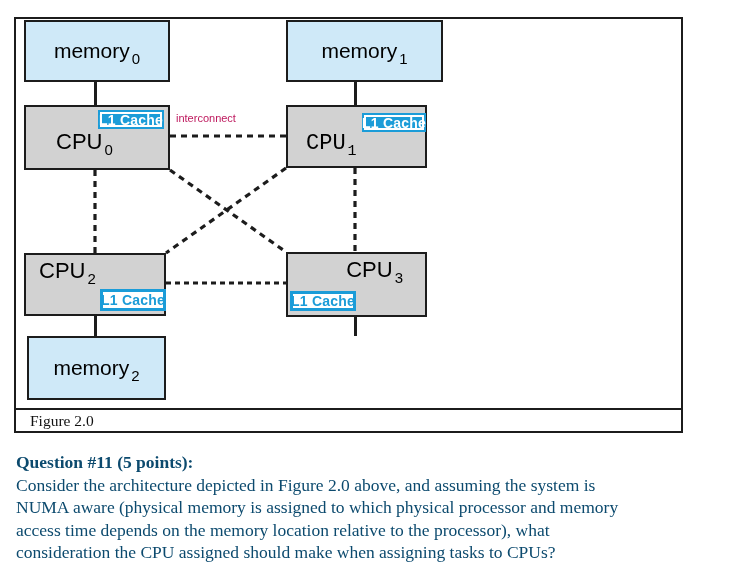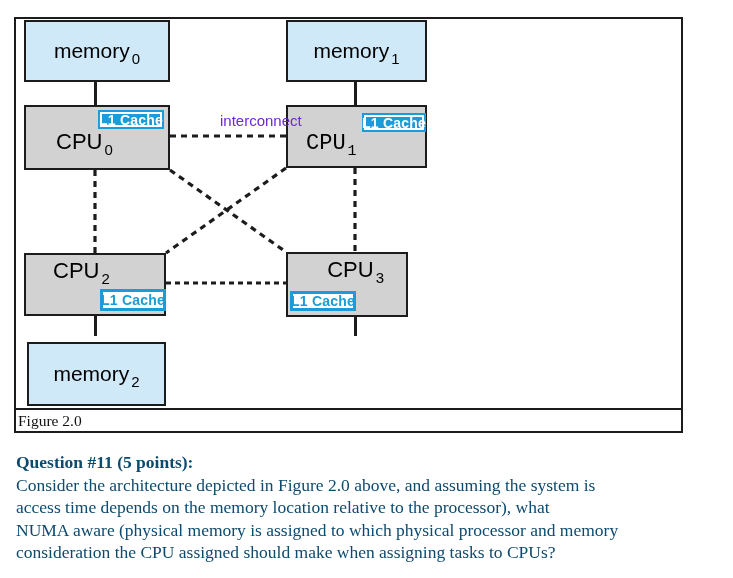--- a/index.html
+++ b/index.html
@@ -43,21 +43,21 @@
   .cpu-label { font-size: 22px; position: absolute; }
   .sub {
     font-size: 15px;
     position: relative;
     top: 6px;
     margin-left: 2px;
   }
   
   #cpu0-label { left: 30px; top: 22px; }
   #cpu1-label { left: 18px; top: 24px; font-family: Liberation Mono, monospace; }
-  #cpu2-label { left: 27px; top: 3px; }
+  #cpu2-label { left: 13px; top: 3px; }
   #cpu3-label { right: 22px; top: 3px; }
   .l1-badge {
     position: absolute;
     display: flex;
     align-items: center;
     justify-content: center;
     font-weight: bold;
     font-size: 14px;
     letter-spacing: 0.2px;
     white-space: nowrap;
@@ -83,33 +83,32 @@
     background: var(--line);
   }
   #conn-mem0-cpu0 { left: 78px; top: 63px; height: 23px; }
   #conn-mem1-cpu1 { left: 338px; top: 63px; height: 23px; }
   #conn-cpu2-mem2 { left: 78px; top: 297px; height: 20px; }
   #conn-cpu3-mem3 { left: 338px; top: 298px; height: 19px; }
   .links-svg { position: absolute; left: 0; top: 0; }
   .interconnect-label {
     position: absolute;
     left: 160px; top: 93px;
-    font-size: 15px;
-    color: #6d28d9;
-    margin-left: 44px;
+    font-size: 11px;
+    color: #be185d;
   }
   .figure-caption-bar {
     position: absolute;
     left: 0; right: 0; bottom: 0;
     height: 23px;
     border-top: 2px solid var(--line);
     background: #ffffff;
     display: flex;
     align-items: center;
-    padding-left: 2px;
+    padding-left: 14px;
   }
   .figure-caption-text {
     font-family: "Liberation Serif", serif;
     font-size: 15.5px;
     color: #111;
   }
   .question-block {
     position: absolute;
     left: 16px; top: 451px;
     width: 705px;
@@ -138,56 +137,56 @@
     </svg>
 
     <div class="solid-connector" id="conn-mem0-cpu0"></div>
     <div class="solid-connector" id="conn-mem1-cpu1"></div>
     <div class="solid-connector" id="conn-cpu2-mem2"></div>
     <div class="solid-connector" id="conn-cpu3-mem3"></div>
 
     <div class="node memory-box" style="left:8px; top:1px; width:146px; height:62px;">
       <span class="node-label memory-label"><span>memory</span><span class="sub">0</span></span>
     </div>
-    <div class="node memory-box" style="left:270px; top:1px; width:141px; height:62px;">
+    <div class="node memory-box" style="left:270px; top:1px; width:157px; height:62px;">
       <span class="node-label memory-label"><span>memory</span><span class="sub">1</span></span>
     </div>
 
     <div class="node cpu-box" style="left:8px; top:86px; width:146px; height:65px;">
       <span class="node-label cpu-label" id="cpu0-label"><span>CPU</span><span class="sub">0</span></span>
       <span class="l1-badge filled" id="cpu0-badge">L1 Cache</span>
     </div>
 
     <div class="node cpu-box" style="left:270px; top:86px; width:141px; height:63px;">
       <span class="node-label cpu-label" id="cpu1-label"><span>CPU</span><span class="sub">1</span></span>
       <span class="l1-badge filled" id="cpu1-badge">L1 Cache</span>
     </div>
 
     <span class="interconnect-label">interconnect</span>
 
     <div class="node cpu-box" style="left:8px; top:234px; width:142px; height:63px;">
       <span class="node-label cpu-label" id="cpu2-label"><span>CPU</span><span class="sub">2</span></span>
       <span class="l1-badge outlined" id="cpu2-badge">L1 Cache</span>
     </div>
 
-    <div class="node cpu-box" style="left:270px; top:233px; width:122px; height:65px;">
+    <div class="node cpu-box" style="left:270px; top:233px; width:141px; height:65px;">
       <span class="node-label cpu-label" id="cpu3-label"><span>CPU</span><span class="sub">3</span></span>
       <span class="l1-badge outlined" id="cpu3-badge">L1 Cache</span>
     </div>
 
-    <div class="node memory-box" style="left:11px; top:317px; width:139px; height:64px;margin-top:6px;">
+    <div class="node memory-box" style="left:11px; top:317px; width:139px; height:64px;">
       <span class="node-label memory-label"><span>memory</span><span class="sub">2</span></span>
     </div>
 
     <div class="figure-caption-bar">
       <span class="figure-caption-text">Figure 2.0</span>
     </div>
   </div>
 
   <div class="question-block">
     <div class="question-heading">Question #11 (5 points):</div>
     <div class="question-line">Consider the architecture depicted in Figure 2.0 above, and assuming the system is</div>
+    <div class="question-line">NUMA aware (physical memory is assigned to which physical processor and memory</div>
     <div class="question-line">access time depends on the memory location relative to the processor), what</div>
-    <div class="question-line">NUMA aware (physical memory is assigned to which physical processor and memory</div>
     <div class="question-line">consideration the CPU assigned should make when assigning tasks to CPUs?</div>
   </div>
 
 </div>
 
 </body></html>

